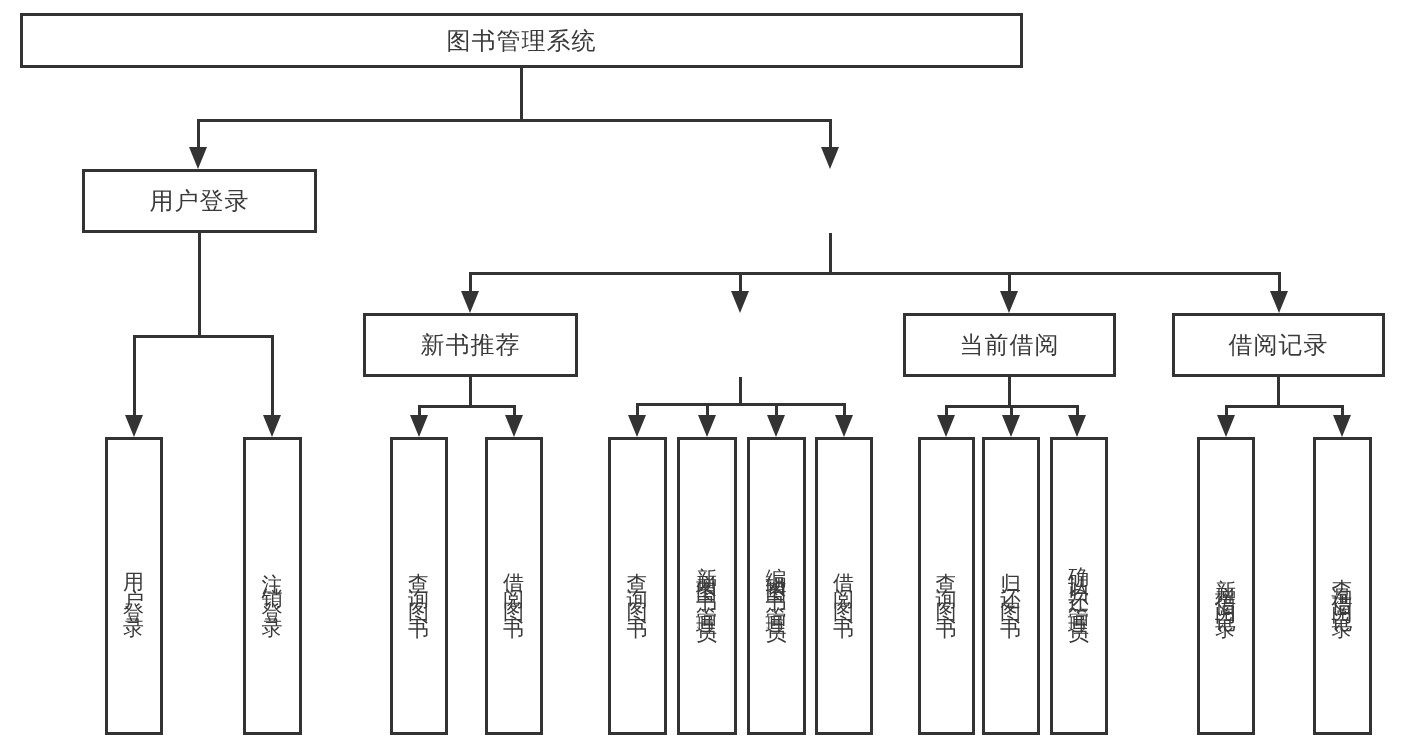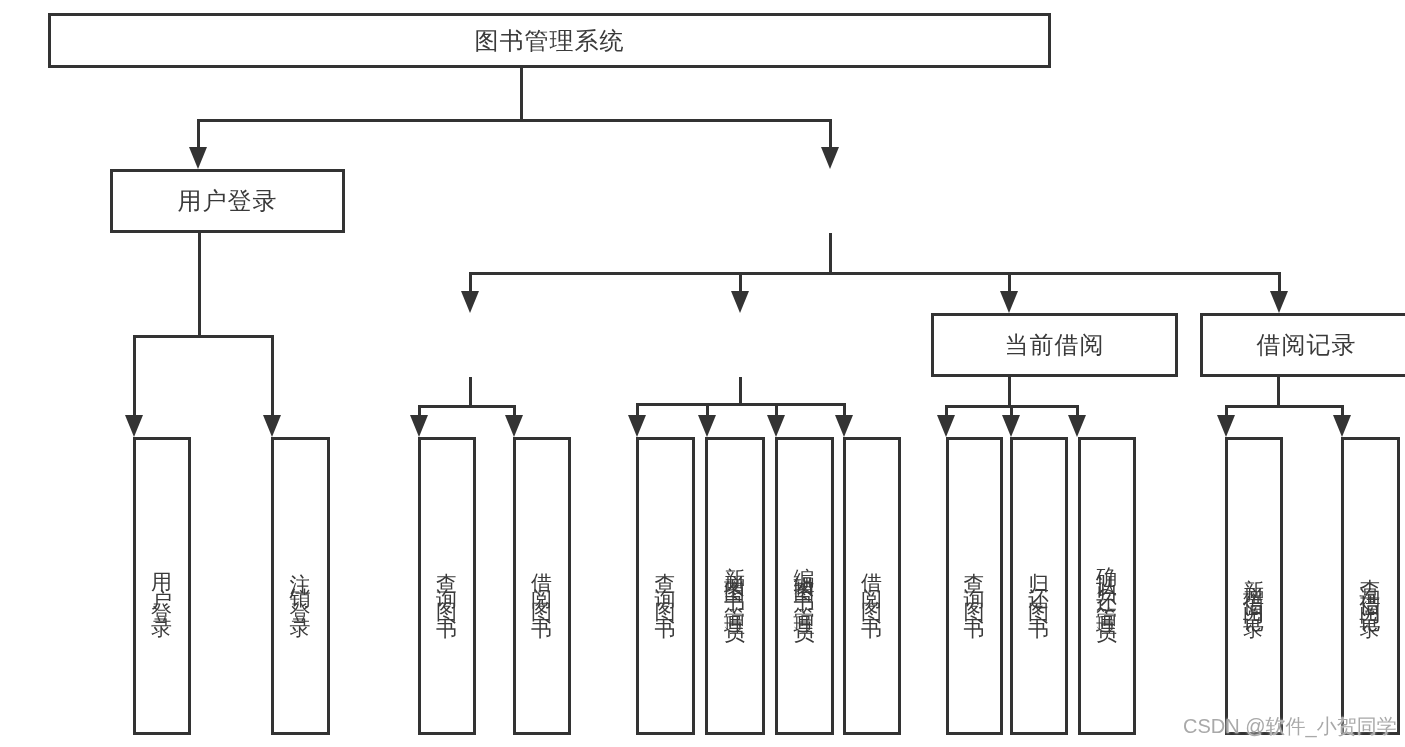--- a/index.html
+++ b/index.html
@@ -21,21 +21,20 @@
     box-sizing:border-box;
     border:3px solid var(--line);
     background:#fff;
     display:flex;
     align-items:center;
     justify-content:center;
     color:var(--text);
     font-size:24px;
     letter-spacing:1px;
     white-space:nowrap;
-    margin-left:28px;
   }
   .leaf{
     writing-mode:vertical-rl;
     font-size:21px;
     letter-spacing:15px;
     line-height:1;
     white-space:normal;
   }
   .leaf.long{letter-spacing:8px;}
   .vl{position:absolute;width:3px;background:var(--line);}
@@ -57,21 +56,22 @@
 </style>
 </head>
 <body>
 
 <div class="canvas">
 
   <div class="node" style="left:20px;top:13px;width:1003px;height:55px">图书管理系统</div>
 
   <div class="node" style="left:82px;top:169px;width:235px;height:64px">用户登录</div>
 
-  <div class="node" style="left:903px;top:313px;width:247px;height:64px">当前借阅</div>
+  <div class="node" style="left:363px;top:313px;width:215px;height:64px">新书推荐</div>
+  <div class="node" style="left:903px;top:313px;width:213px;height:64px">当前借阅</div>
   <div class="node" style="left:1172px;top:313px;width:213px;height:64px">借阅记录</div>
 
   <div class="node leaf" style="left:105px;top:437px;width:58px;height:298px">用户登录</div>
   <div class="node leaf" style="left:243px;top:437px;width:59px;height:298px">注销登录</div>
 
   <div class="node leaf" style="left:390px;top:437px;width:58px;height:298px">查询图书</div>
   <div class="node leaf" style="left:485px;top:437px;width:58px;height:298px">借阅图书</div>
 
   <div class="node leaf" style="left:608px;top:437px;width:59px;height:298px">查询图书</div>
   <div class="node leaf long" style="left:677px;top:437px;width:60px;height:298px">新增图书（管理员）</div>
@@ -137,15 +137,14 @@
   <div class="ar" style="left:1002px;top:415px"></div>
   <div class="ar" style="left:1068px;top:415px"></div>
 
   <div class="vl" style="left:1277px;top:377px;height:30px"></div>
   <div class="hl" style="left:1225px;top:405px;width:119px"></div>
   <div class="vl" style="left:1225px;top:405px;height:12px"></div>
   <div class="vl" style="left:1341px;top:405px;height:12px"></div>
   <div class="ar" style="left:1217px;top:415px"></div>
   <div class="ar" style="left:1333px;top:415px"></div>
 
-  <div class="watermark" style="left:1183px;top:713px">CSDN @软件_小贺同学</div>
 
 </div>
 
 </body></html>

